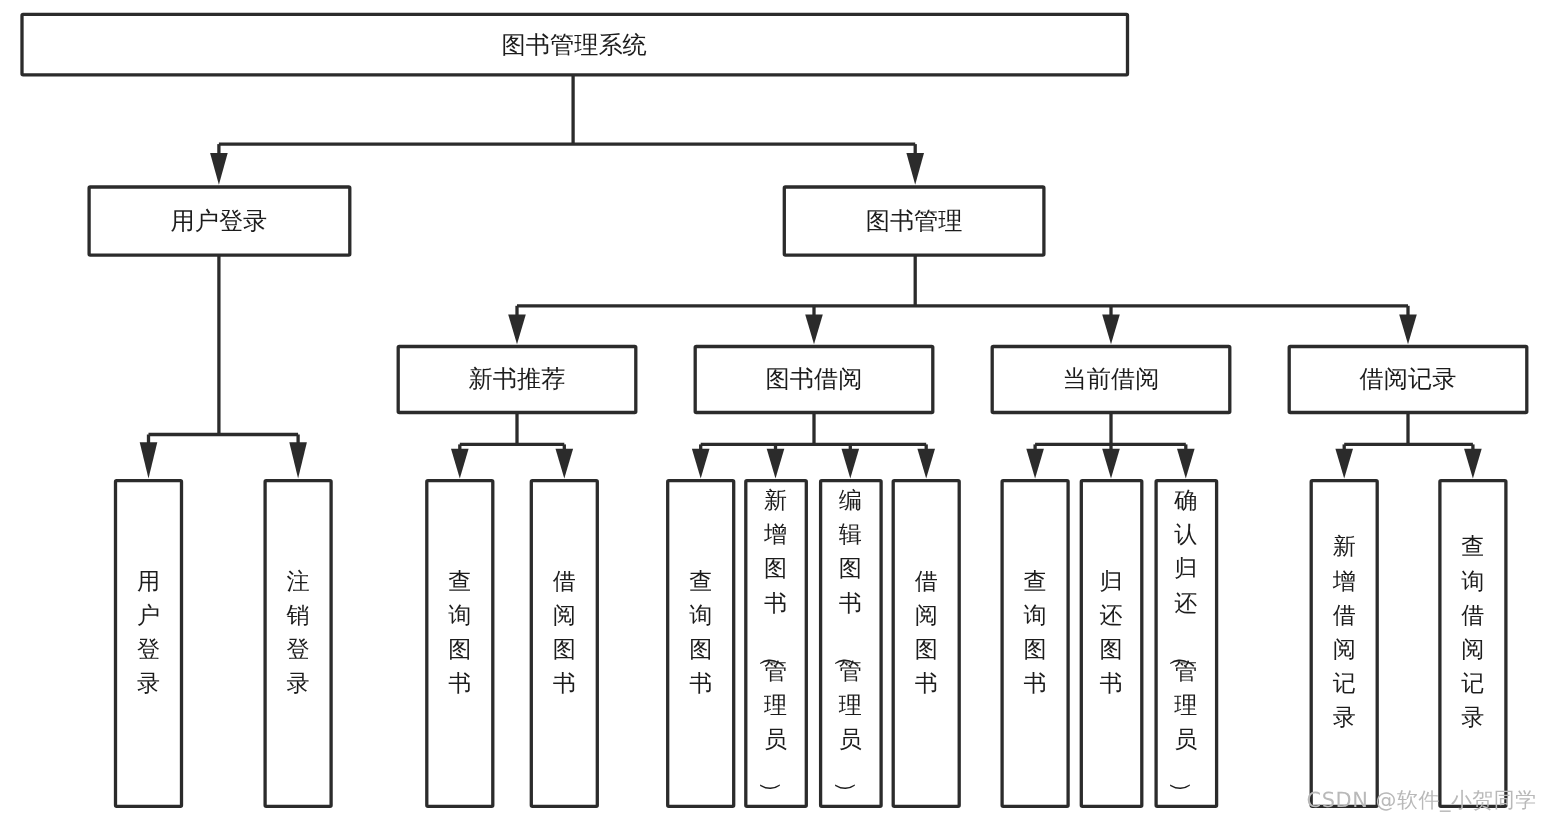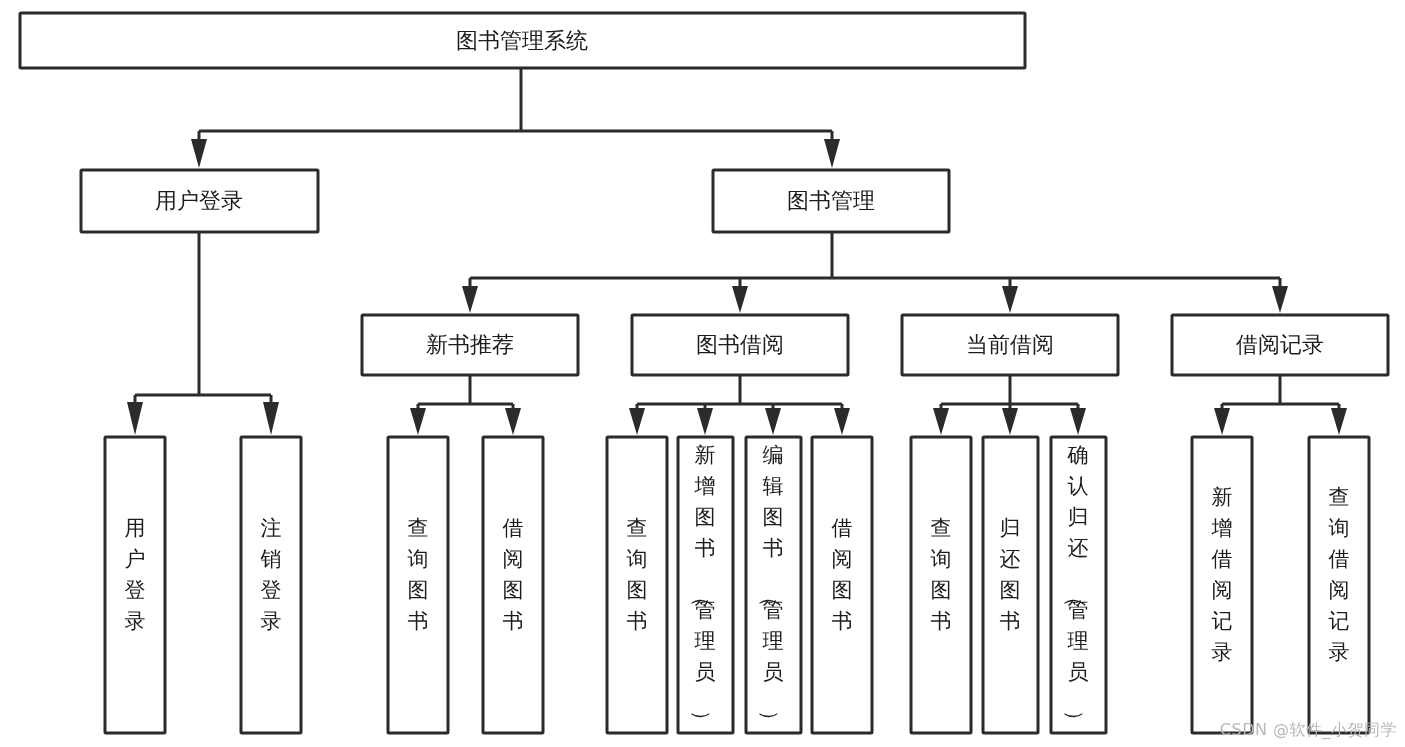--- a/index.html
+++ b/index.html
@@ -54,21 +54,21 @@
     fill: #1c1c1c;
     font-family: "DejaVu Sans", "Liberation Sans", sans-serif;
     font-size: 21px;
     text-anchor: middle;
   }
   .watermark-text {
     position: absolute;
     right: 8px;
     bottom: 6px;
     font-family: "DejaVu Sans", "Liberation Sans", sans-serif;
-    font-size: 16px;
+    font-size: 19px;
     color: #b9b9b9;
     letter-spacing: 0.5px;
     white-space: nowrap;
     user-select: none;
   }
 </style>
 </head>
 <body>
 
 <div id="diagram-root">

